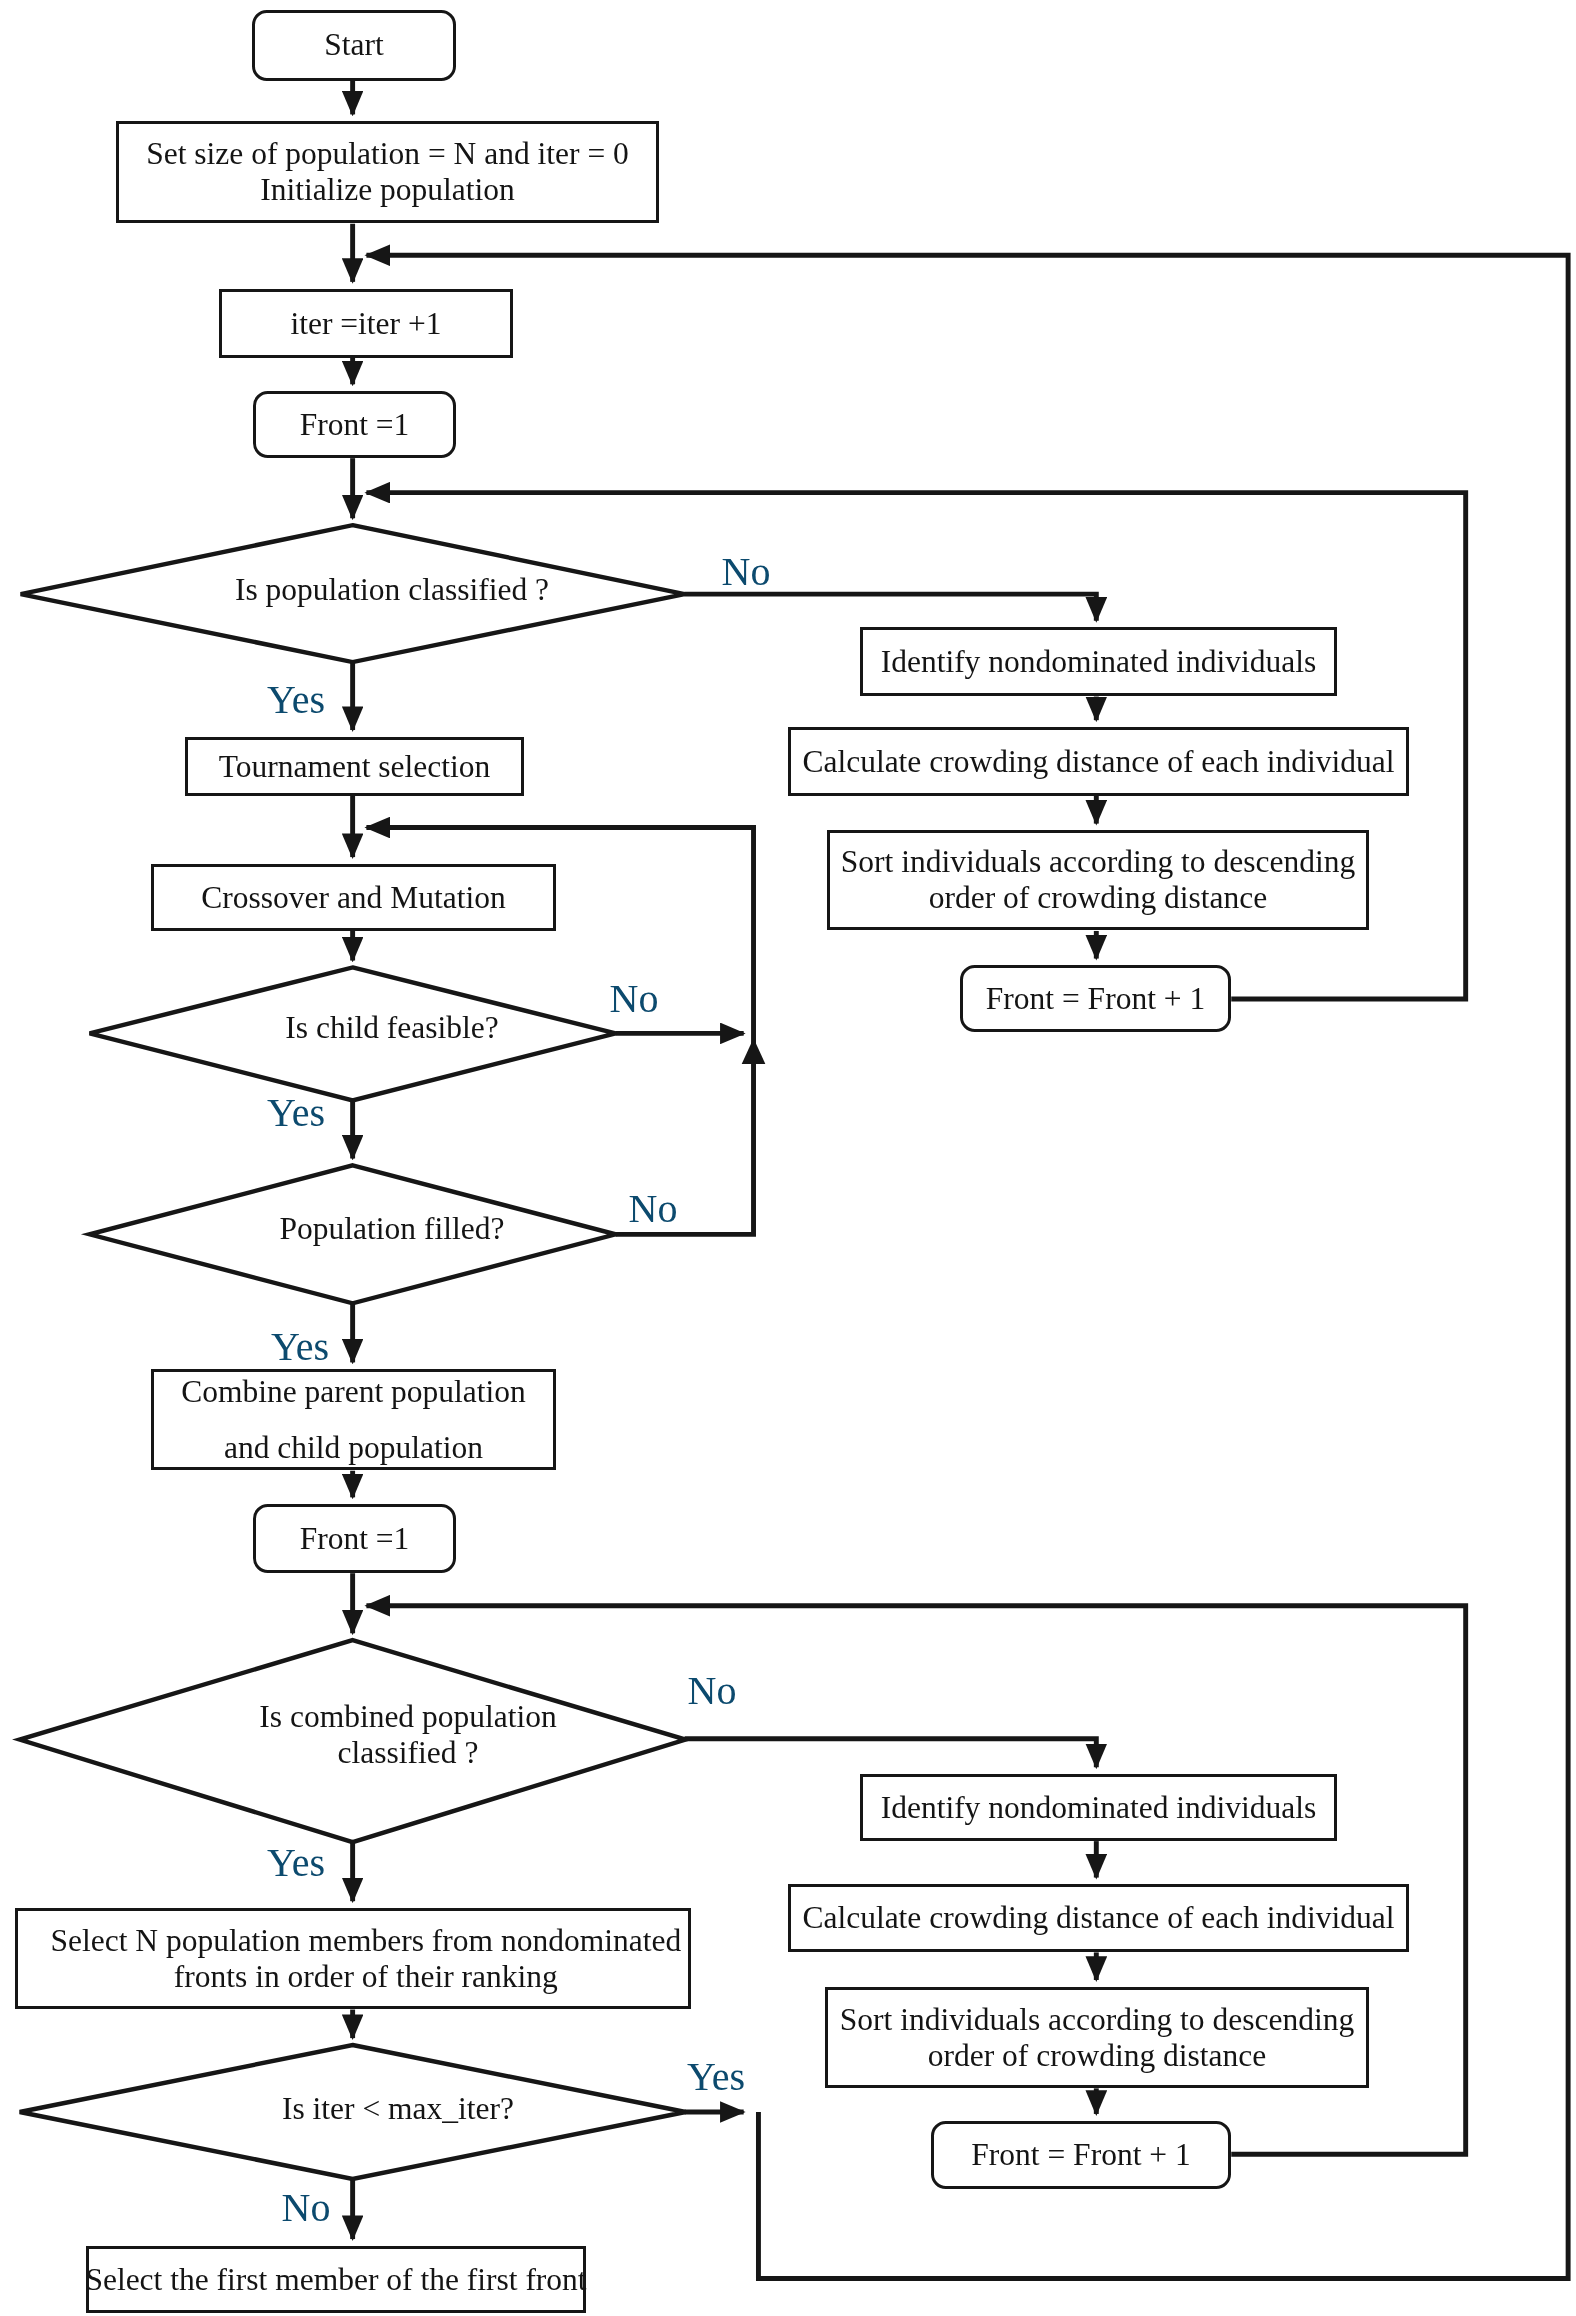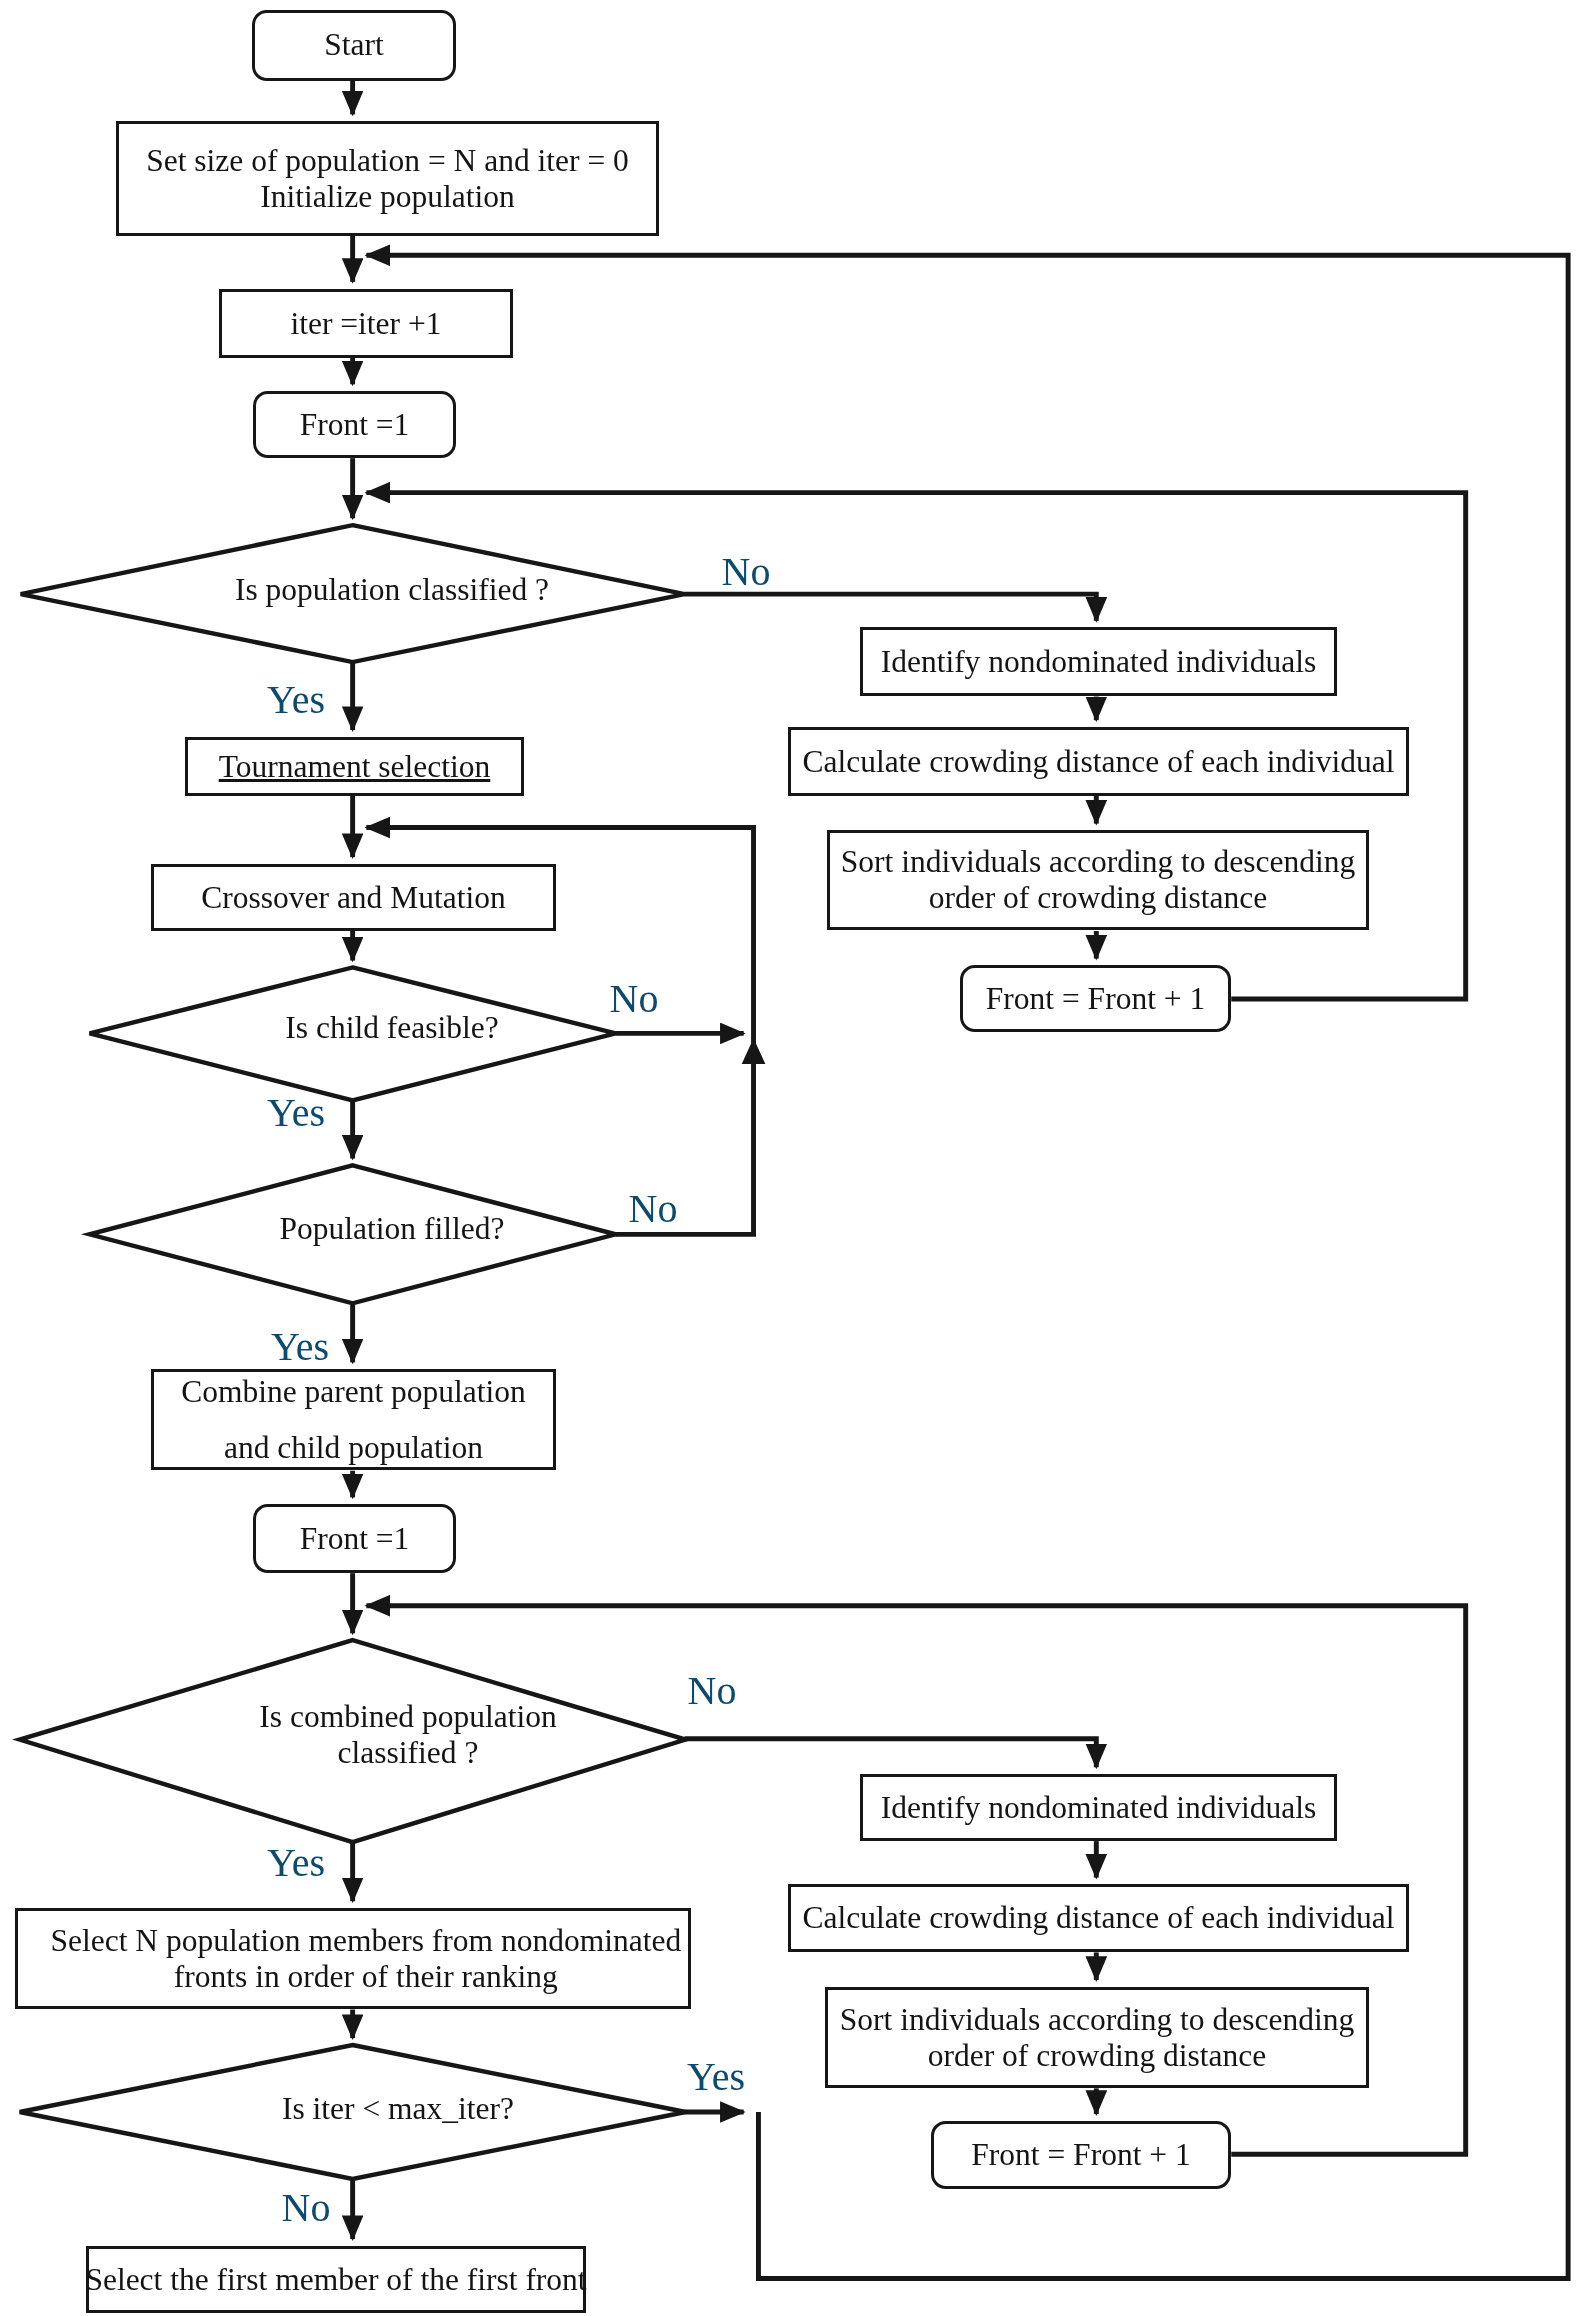--- a/index.html
+++ b/index.html
@@ -83,34 +83,34 @@
       <polygon points="358,1183 625,1253 358,1323 91,1253"></polygon>
       <polygon points="358,1665 696,1766 358,1870 20,1766"></polygon>
       <polygon points="358,2076 696,2144 358,2212 20,2144"></polygon>
     </g>
   </svg>
 
   <div class="node rounded" style="left:252px;top:9.9px;width:204px;height:71px;">
     <span>Start</span>
   </div>
 
-  <div class="node" style="left:116px;top:121px;width:543px;height:115px;">
+  <div class="node" style="left:116px;top:121px;width:543px;height:102px;">
     <span>Set size of population = N and iter = 0</span>
     <span>Initialize population</span>
   </div>
 
   <div class="node" style="left:219px;top:289px;width:294px;height:69px;">
     <span>iter =iter +1</span>
   </div>
 
   <div class="node rounded" style="left:253px;top:391px;width:203px;height:67px;">
     <span>Front =1</span>
   </div>
 
-  <div class="node" style="left:185px;top:737px;width:339px;height:59px;text-decoration:underline;">
+  <div class="node" style="left:185px;top:737px;width:339px;height:59px;">
     <span>Tournament selection</span>
   </div>
 
   <div class="node" style="left:151px;top:864px;width:405px;height:67px;">
     <span>Crossover and Mutation</span>
   </div>
 
   <div class="node" style="left:151px;top:1369px;width:405px;height:101px;gap:20px;">
     <span>Combine parent population</span>
     <span>and child population</span>

